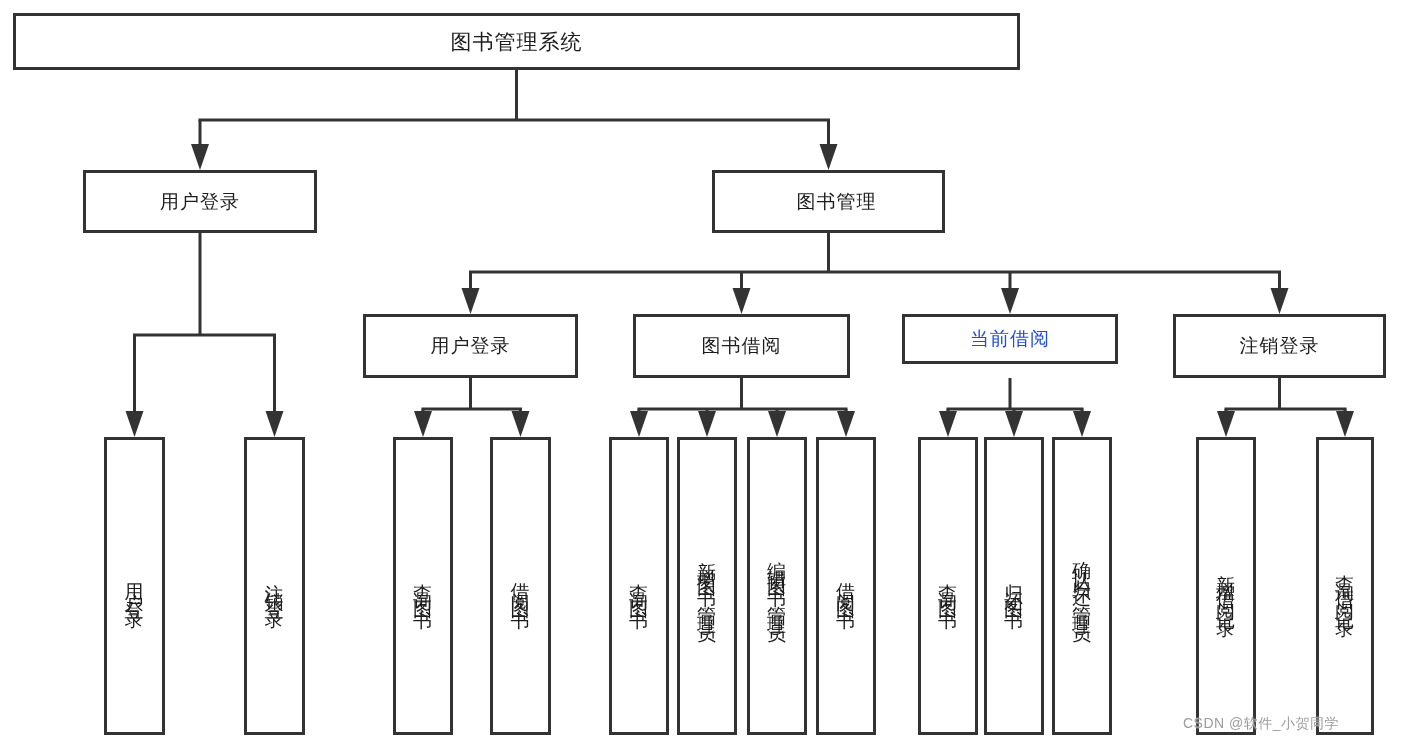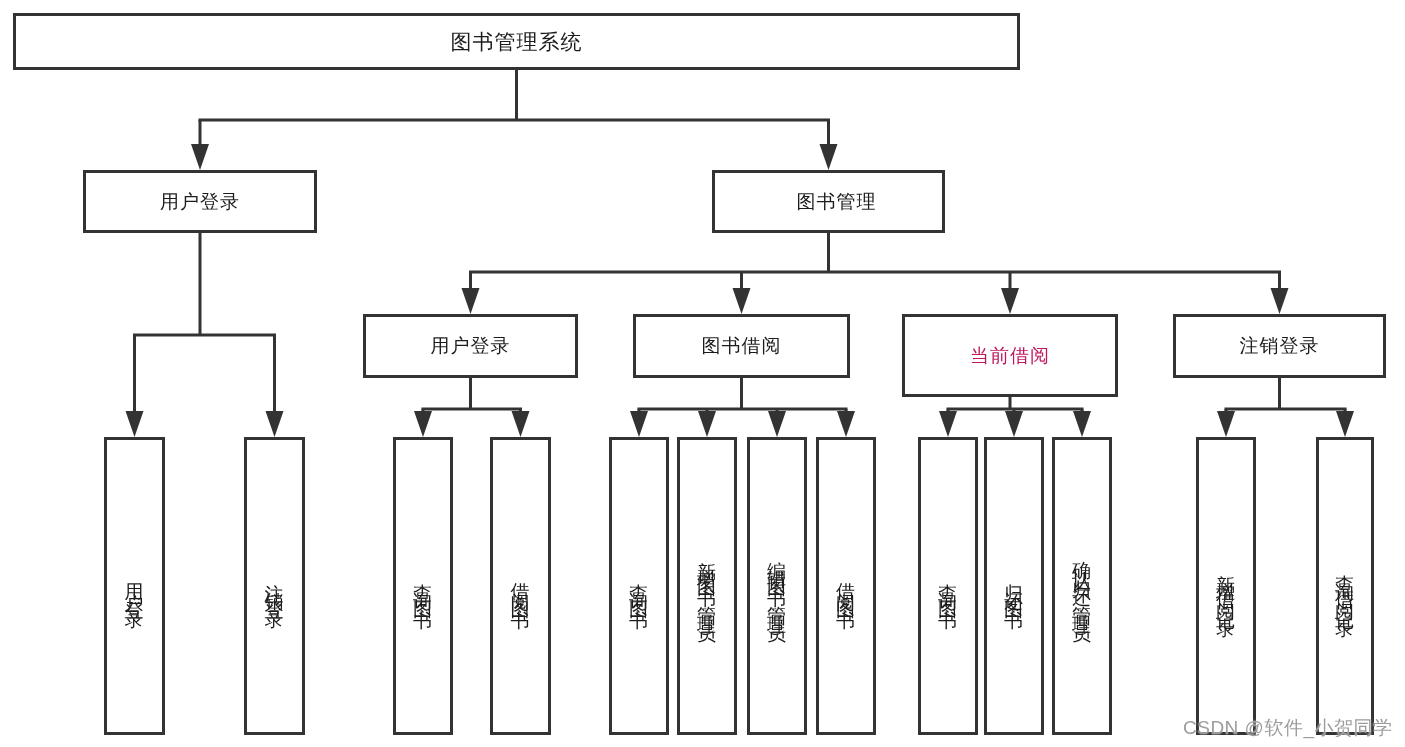--- a/index.html
+++ b/index.html
@@ -34,21 +34,21 @@
     writing-mode: vertical-rl;
     letter-spacing: 9px;
     line-height: 1;
     white-space: nowrap;
   }
   .watermark {
     position: absolute;
     left: 1183px;
     top: 715px;
     z-index: 5;
-    font-size: 19px;
+    font-size: 14px;
     letter-spacing: 0.5px;
     text-shadow: 0 0 2px #ffffff;
     white-space: nowrap;
   }
 </style>
 </head>
 <body>
 
 <div class="canvas">
   <svg id="connectors" viewBox="0 0 1405 747">
@@ -114,21 +114,21 @@
       </div>
       <div class="node" style="left: 712px; top: 170px; width: 233px; height: 63px; border: 3px solid rgb(51, 51, 51); background: rgb(255, 255, 255); color: rgb(28, 28, 28); padding-left: 16px;">
         <span>图书管理</span>
       </div>
       <div class="node" style="left: 363px; top: 314px; width: 215px; height: 64px; border: 3px solid rgb(51, 51, 51); background: rgb(255, 255, 255); color: rgb(28, 28, 28);">
         <span>用户登录</span>
       </div>
       <div class="node" style="left: 633px; top: 314px; width: 217px; height: 64px; border: 3px solid rgb(51, 51, 51); background: rgb(255, 255, 255); color: rgb(28, 28, 28);">
         <span>图书借阅</span>
       </div>
-      <div class="node" style="left: 902px; top: 314px; width: 216px; height: 83px; border: 3px solid rgb(51, 51, 51); background: rgb(255, 255, 255); color: #be185d;">
+      <div class="node" style="left: 902px; top: 314px; width: 216px; height: 50px; border: 3px solid rgb(51, 51, 51); background: rgb(255, 255, 255); color: #1d4ed8;">
         <span>当前借阅</span>
       </div>
       <div class="node" style="left: 1173px; top: 314px; width: 213px; height: 64px; border: 3px solid rgb(51, 51, 51); background: rgb(255, 255, 255); color: rgb(28, 28, 28);">
         <span>注销登录</span>
       </div>
       <div class="node vertical" style="left: 104px; top: 437px; width: 61px; height: 298px; border: 3px solid rgb(51, 51, 51); background: rgb(255, 255, 255); color: rgb(28, 28, 28);">
         <span>用户登录</span>
       </div>
       <div class="node vertical" style="left: 244px; top: 437px; width: 61px; height: 298px; border: 3px solid rgb(51, 51, 51); background: rgb(255, 255, 255); color: rgb(28, 28, 28);">
         <span>注销登录</span>

